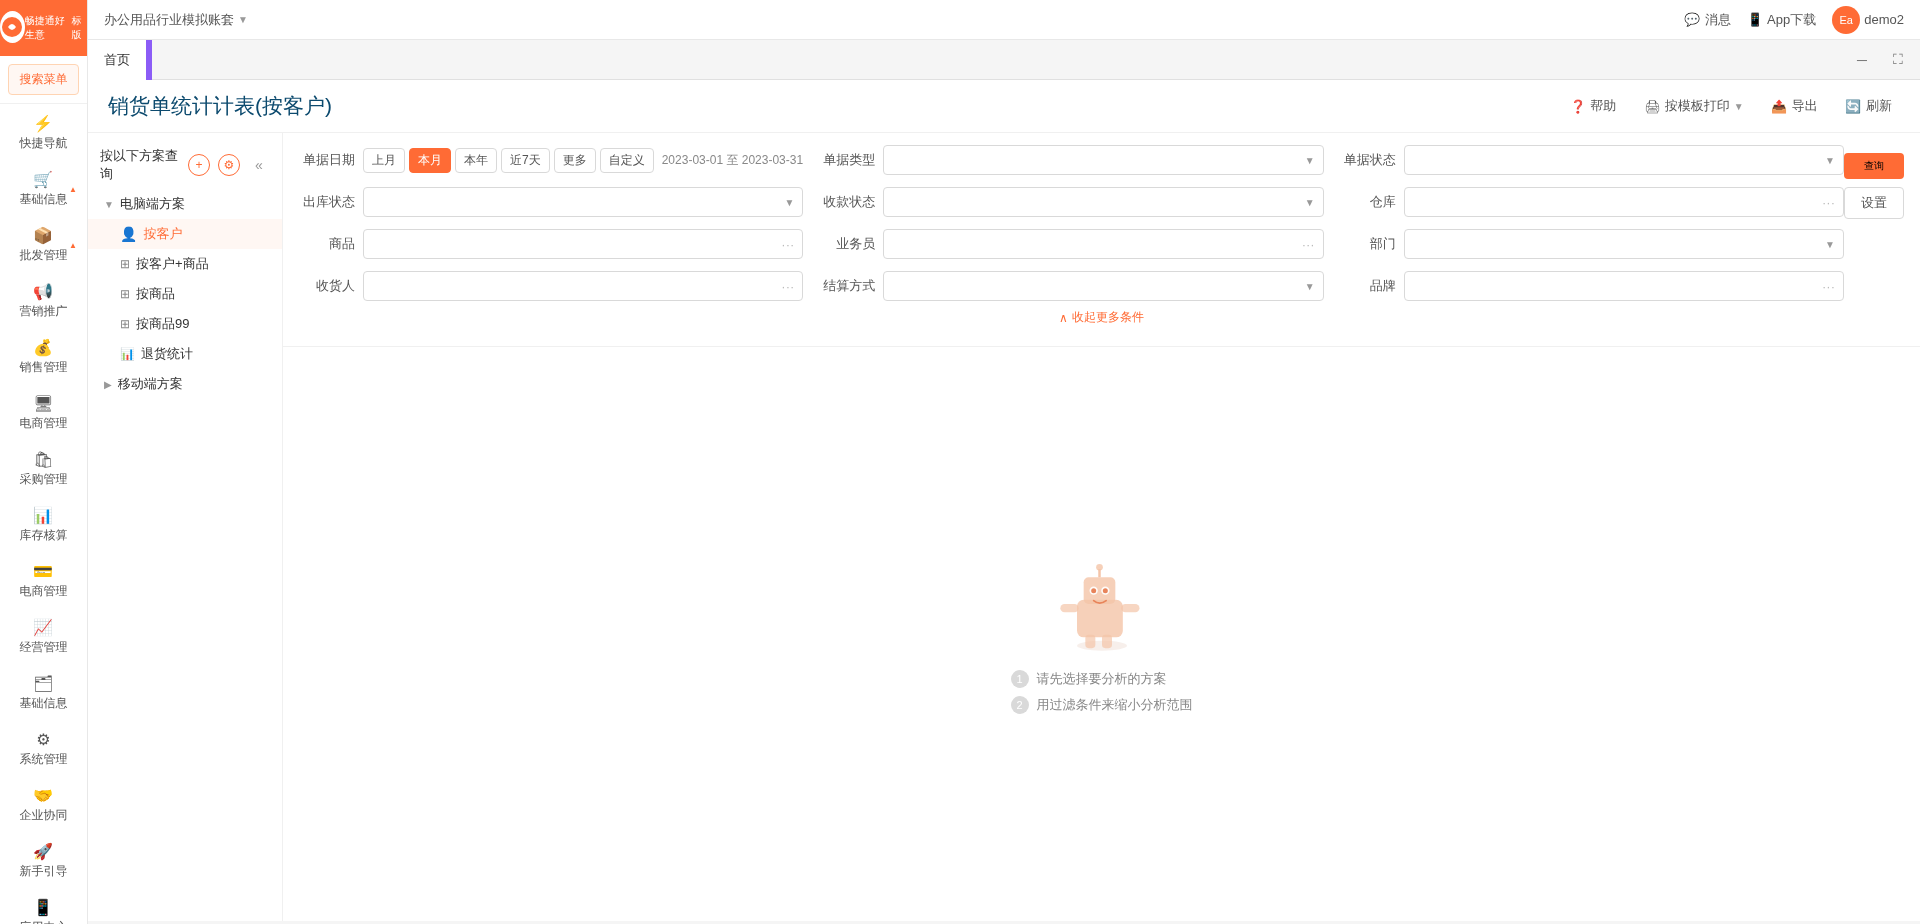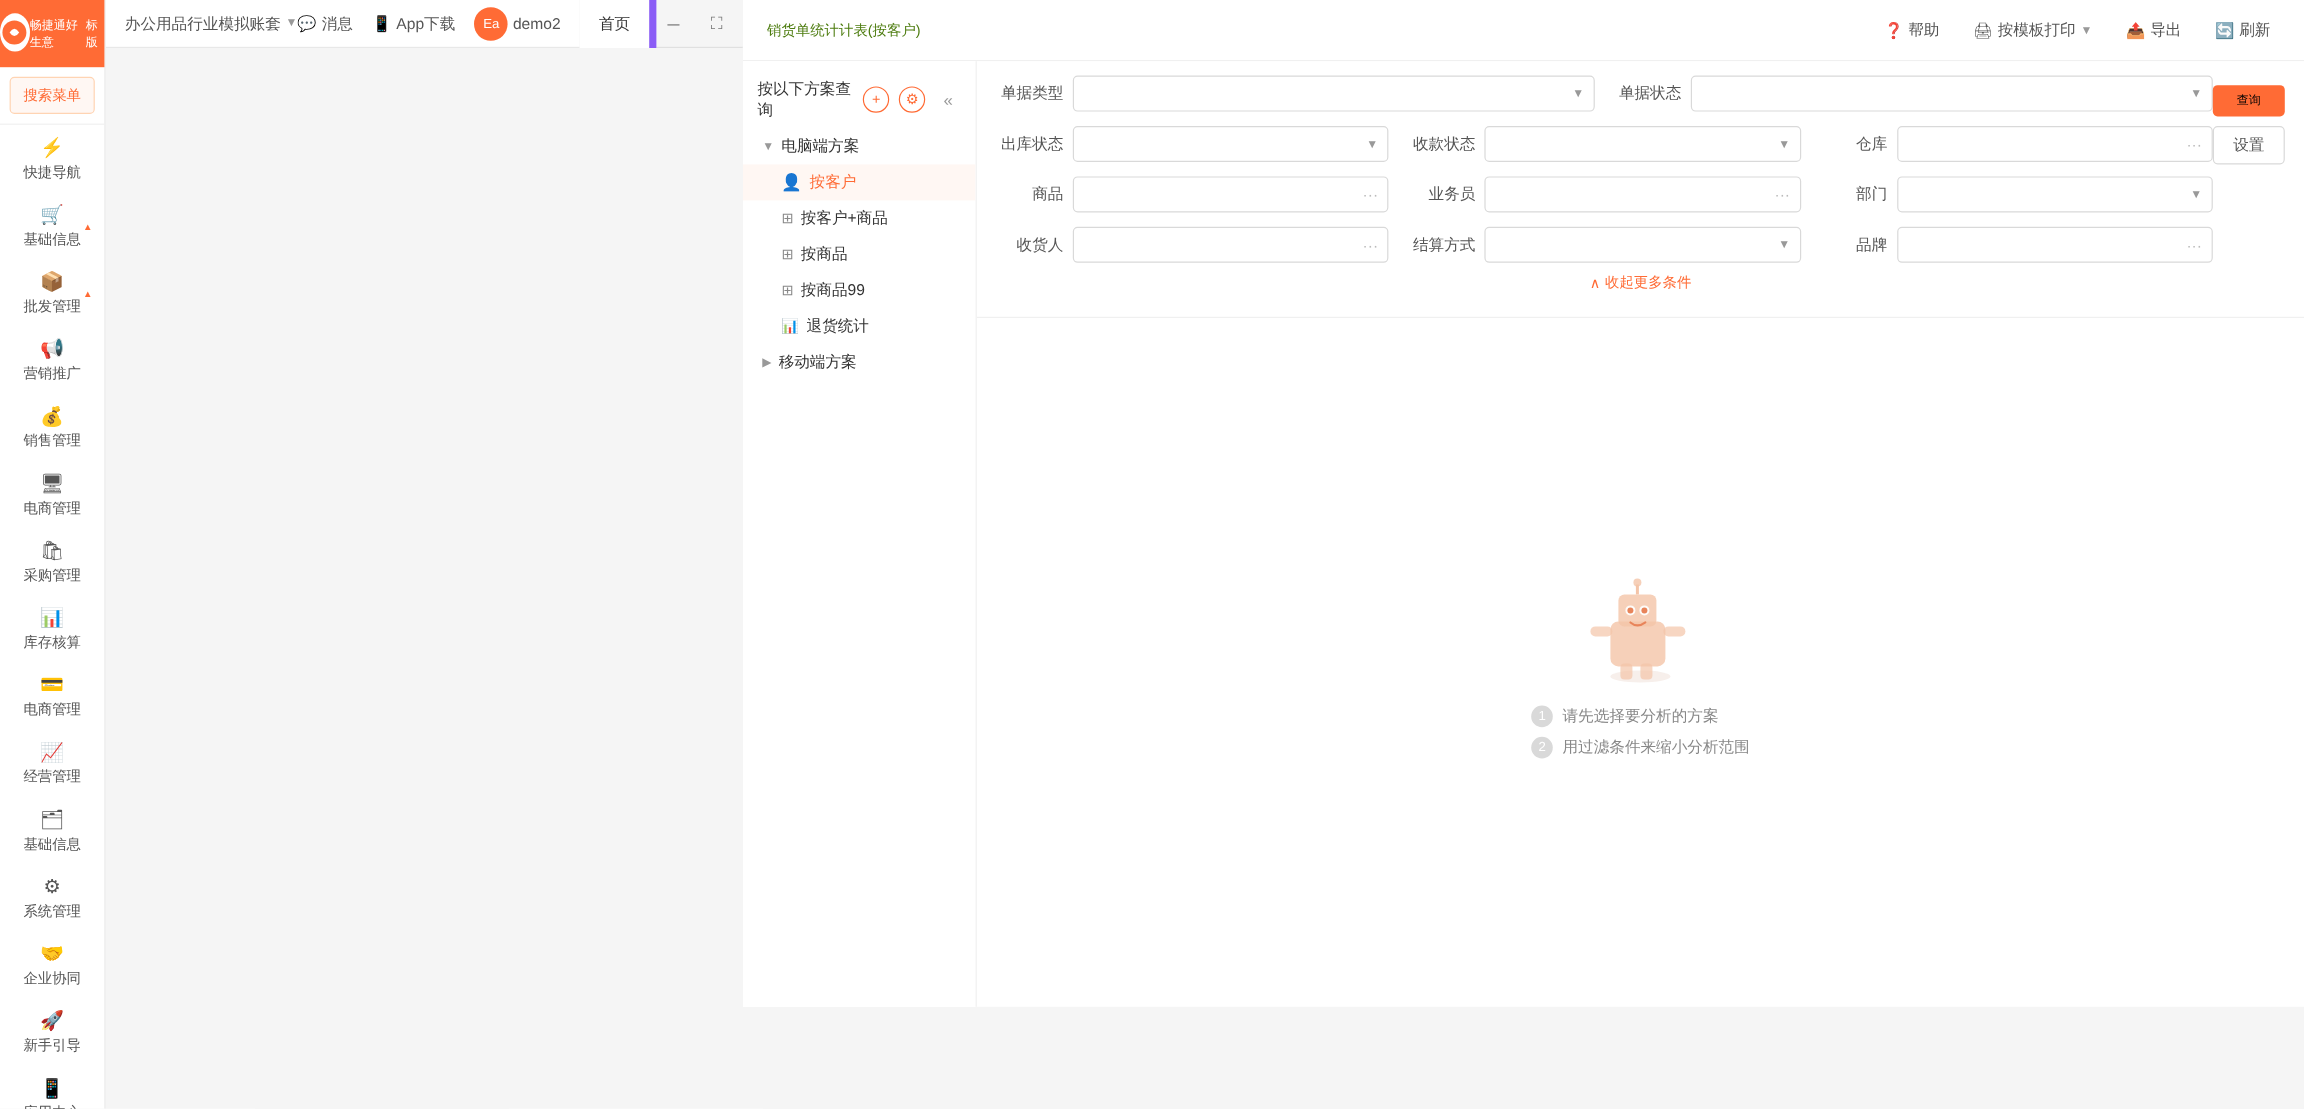--- a/index.html
+++ b/index.html
@@ -11,21 +11,21 @@
     .sidebar-logo .logo-icon { width: 32px; height: 32px; background: #fff; border-radius: 50%; display: flex; align-items: center; justify-content: center; margin-bottom: 2px; }
     .sidebar-logo .logo-icon svg { width: 24px; height: 24px; }
     .sidebar-search { padding: 8px; border-bottom: 1px solid #f0f0f0; }
     .sidebar-search-btn { width: 100%; padding: 6px 4px; background: #fff7f3; border: 1px solid #ffd4b3; border-radius: 4px; color: #ff6b35; font-size: 12px; cursor: pointer; text-align: center; }
     .sidebar-item { padding: 8px 4px; display: flex; flex-direction: column; align-items: center; cursor: pointer; color: #555; font-size: 12px; border-radius: 4px; margin: 1px 4px; }
     .sidebar-item .item-icon { width: 20px; height: 20px; margin-bottom: 2px; display: flex; align-items: center; justify-content: center; font-size: 16px; }
     .sidebar-item.has-arrow { position: relative; }
     .sidebar-item.has-arrow::after { content: '▲'; font-size: 8px; position: absolute; right: 6px; top: 50%; transform: translateY(-50%); color: #ff6b35; }
 
     
-    .main { flex: 1; display: flex; flex-direction: row; overflow: hidden; }
+    .main { flex: 1; display: flex; flex-direction: column; overflow: hidden; }
 
     
     .header { height: 40px; background: #fff; display: flex; align-items: center; justify-content: space-between; padding: 0 16px; border-bottom: 1px solid #e8e8e8; flex-shrink: 0; }
     .header-left { display: flex; align-items: center; gap: 8px; font-size: 13px; color: #555; }
     .header-dropdown { display: flex; align-items: center; gap: 4px; cursor: pointer; }
     .header-right { display: flex; align-items: center; gap: 16px; font-size: 13px; color: #555; }
     .header-right-item { display: flex; align-items: center; gap: 4px; cursor: pointer; }
     .avatar { width: 28px; height: 28px; border-radius: 50%; background: #ff6b35; display: flex; align-items: center; justify-content: center; color: #fff; font-size: 11px; }
 
     
@@ -36,21 +36,21 @@
     .tab-close { width: 16px; height: 16px; border-radius: 50%; display: flex; align-items: center; justify-content: center; font-size: 10px; cursor: pointer; color: #999; }
     .tab-actions { margin-left: auto; display: flex; align-items: center; gap: 8px; padding-right: 8px; }
     .tab-action-btn { width: 28px; height: 28px; display: flex; align-items: center; justify-content: center; cursor: pointer; color: #777; font-size: 14px; }
 
     
     .page-content { flex: 1; overflow-y: auto; padding: 0; background: #f5f5f5; }
     .page-inner { background: #fff; margin: 0; }
     
     
     .page-header { padding: 12px 20px; display: flex; align-items: center; justify-content: space-between; border-bottom: 1px solid #f0f0f0; }
-    .page-title { font-size: 12px; color: #4d7c0f; font-weight: 500; }
+    .page-title { font-size: 21px; color: #0c4a6e; font-weight: 500; }
     .page-header-actions { display: flex; align-items: center; gap: 12px; }
     .action-btn { display: flex; align-items: center; gap: 4px; cursor: pointer; font-size: 13px; color: #555; padding: 4px 8px; border-radius: 4px; }
     .action-btn-primary { background: #ff6b35; color: #000000; border: none; padding: 6px 20px; border-radius: 4px; cursor: pointer; font-size: 10px; }
     .action-btn-secondary { background: #fff; color: #555; border: 1px solid #d9d9d9; padding: 6px 16px; border-radius: 4px; cursor: pointer; font-size: 13px; }
 
     
     .content-area { display: flex; height: calc(924px - 40px - 40px - 56px); }
 
     
     .left-panel { width: 195px; background: #fff; border-right: 1px solid #f0f0f0; overflow-y: auto; flex-shrink: 0; padding: 8px 0; }
@@ -305,20 +305,32 @@
           </div>
         </div>
 
         <div class="right-panel">
 
           <div class="filter-area">
             <div style="display:flex; align-items:flex-start; justify-content:space-between;">
               <div style="flex:1;">
 
                 <div class="filter-row">
+                  <div class="filter-item">
+                    <span class="filter-label">单据日期</span>
+                    <div class="date-btns">
+                      <button class="date-btn">上月</button>
+                      <button class="date-btn active">本月</button>
+                      <button class="date-btn">本年</button>
+                      <button class="date-btn">近7天</button>
+                      <button class="date-btn">更多</button>
+                      <button class="date-btn">自定义</button>
+                      <span class="date-range">2023-03-01 至 2023-03-31</span>
+                    </div>
+                  </div>
                   <div class="filter-item">
                     <span class="filter-label">单据类型</span>
                     <div class="filter-input">
                       <span></span>
                       <span style="color:#999;font-size:10px;">▼</span>
                     </div>
                   </div>
                   <div class="filter-item">
                     <span class="filter-label">单据状态</span>
                     <div class="filter-input">

